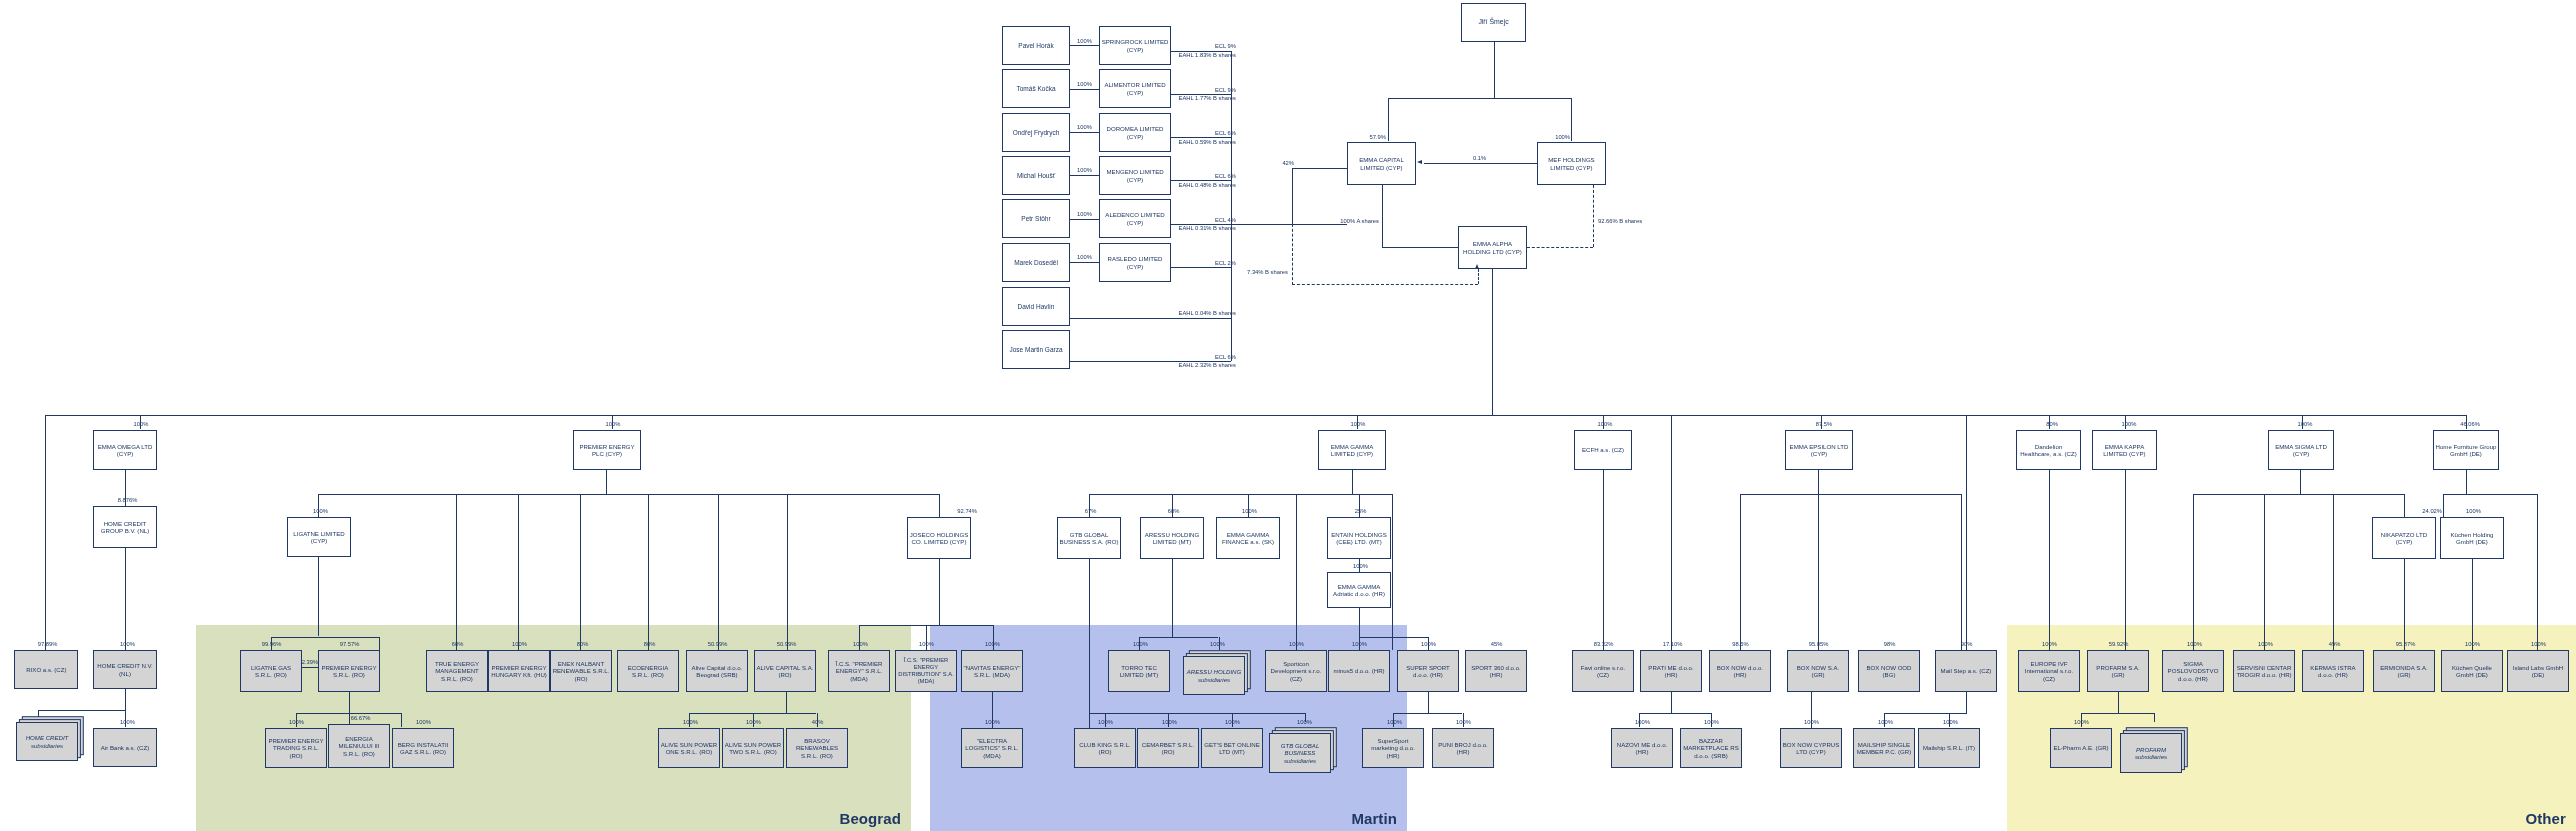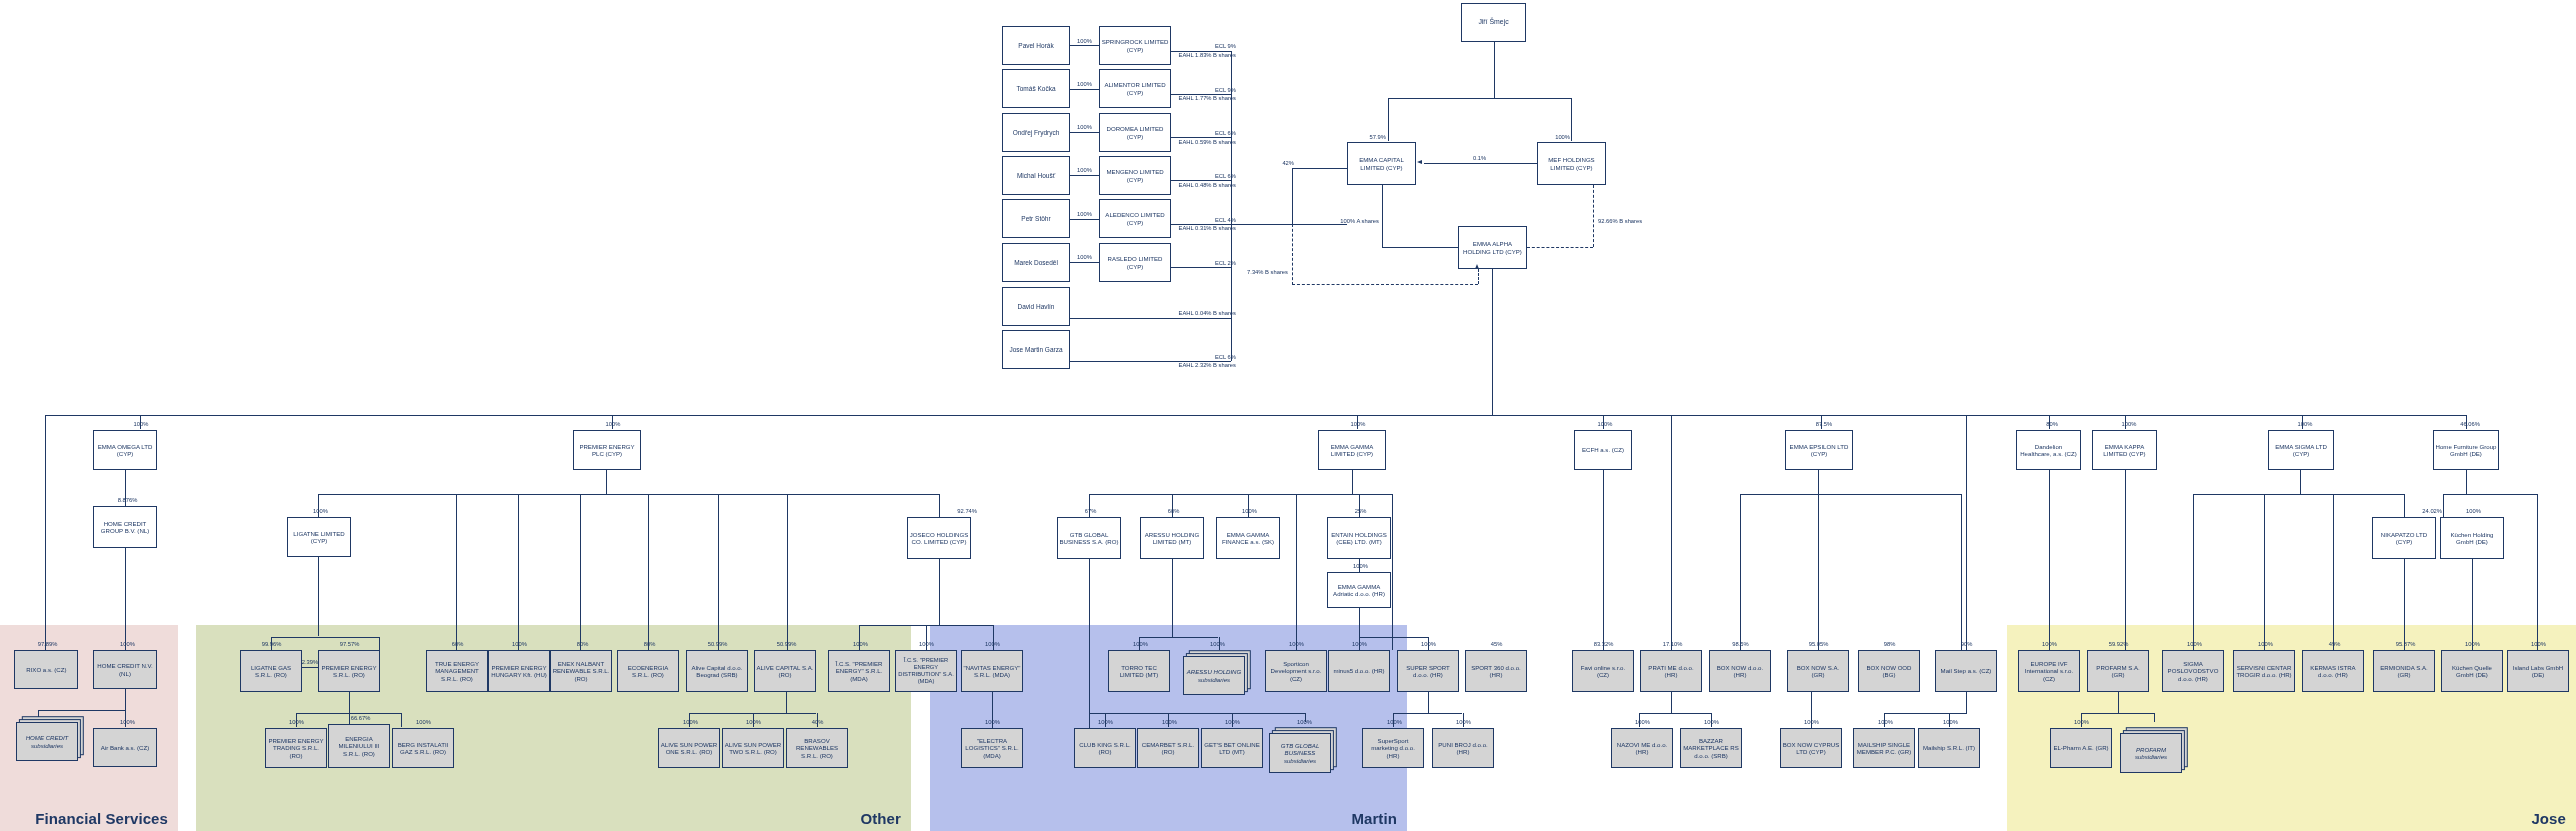--- a/index.html
+++ b/index.html
@@ -42,31 +42,28 @@
   .arrow.left{border-top:2.9px solid transparent;border-bottom:2.9px solid transparent;
               border-right:5px solid #1F3864;}
   .arrow.up{border-left:2.9px solid transparent;border-right:2.9px solid transparent;
             border-bottom:5px solid #1F3864;}
 </style>
 </head>
 <body>
 
 <div class="canvas">
 
-  <div class="band" style="left:0px;top:625px;width:178px;height:206px;background:#EFDCDA;">
-    <div class="band-label">Financial Services</div>
-  </div>
   <div class="band" style="left:196px;top:625px;width:715px;height:206px;background:#D9E0BE;">
-    <div class="band-label">Other</div>
+    <div class="band-label">Beograd</div>
   </div>
   <div class="band" style="left:930px;top:625px;width:477px;height:206px;background:#B6C0EC;">
     <div class="band-label">Martin</div>
   </div>
   <div class="band" style="left:2007px;top:625px;width:569px;height:206px;background:#F5F2BE;">
-    <div class="band-label">Jose</div>
+    <div class="band-label">Other</div>
   </div>
 
   <div class="node white" style="left:1002px;top:26px;width:68px;height:39px;font-size:6.5px;">
     <span>Pavel Horák</span>
     </div>
   <div class="node white" style="left:1002px;top:69px;width:68px;height:39px;font-size:6.5px;">
     <span>Tomáš Kočka</span>
     </div>
   <div class="node white" style="left:1002px;top:113px;width:68px;height:39px;font-size:6.5px;">
     <span>Ondřej Frydrych</span>

